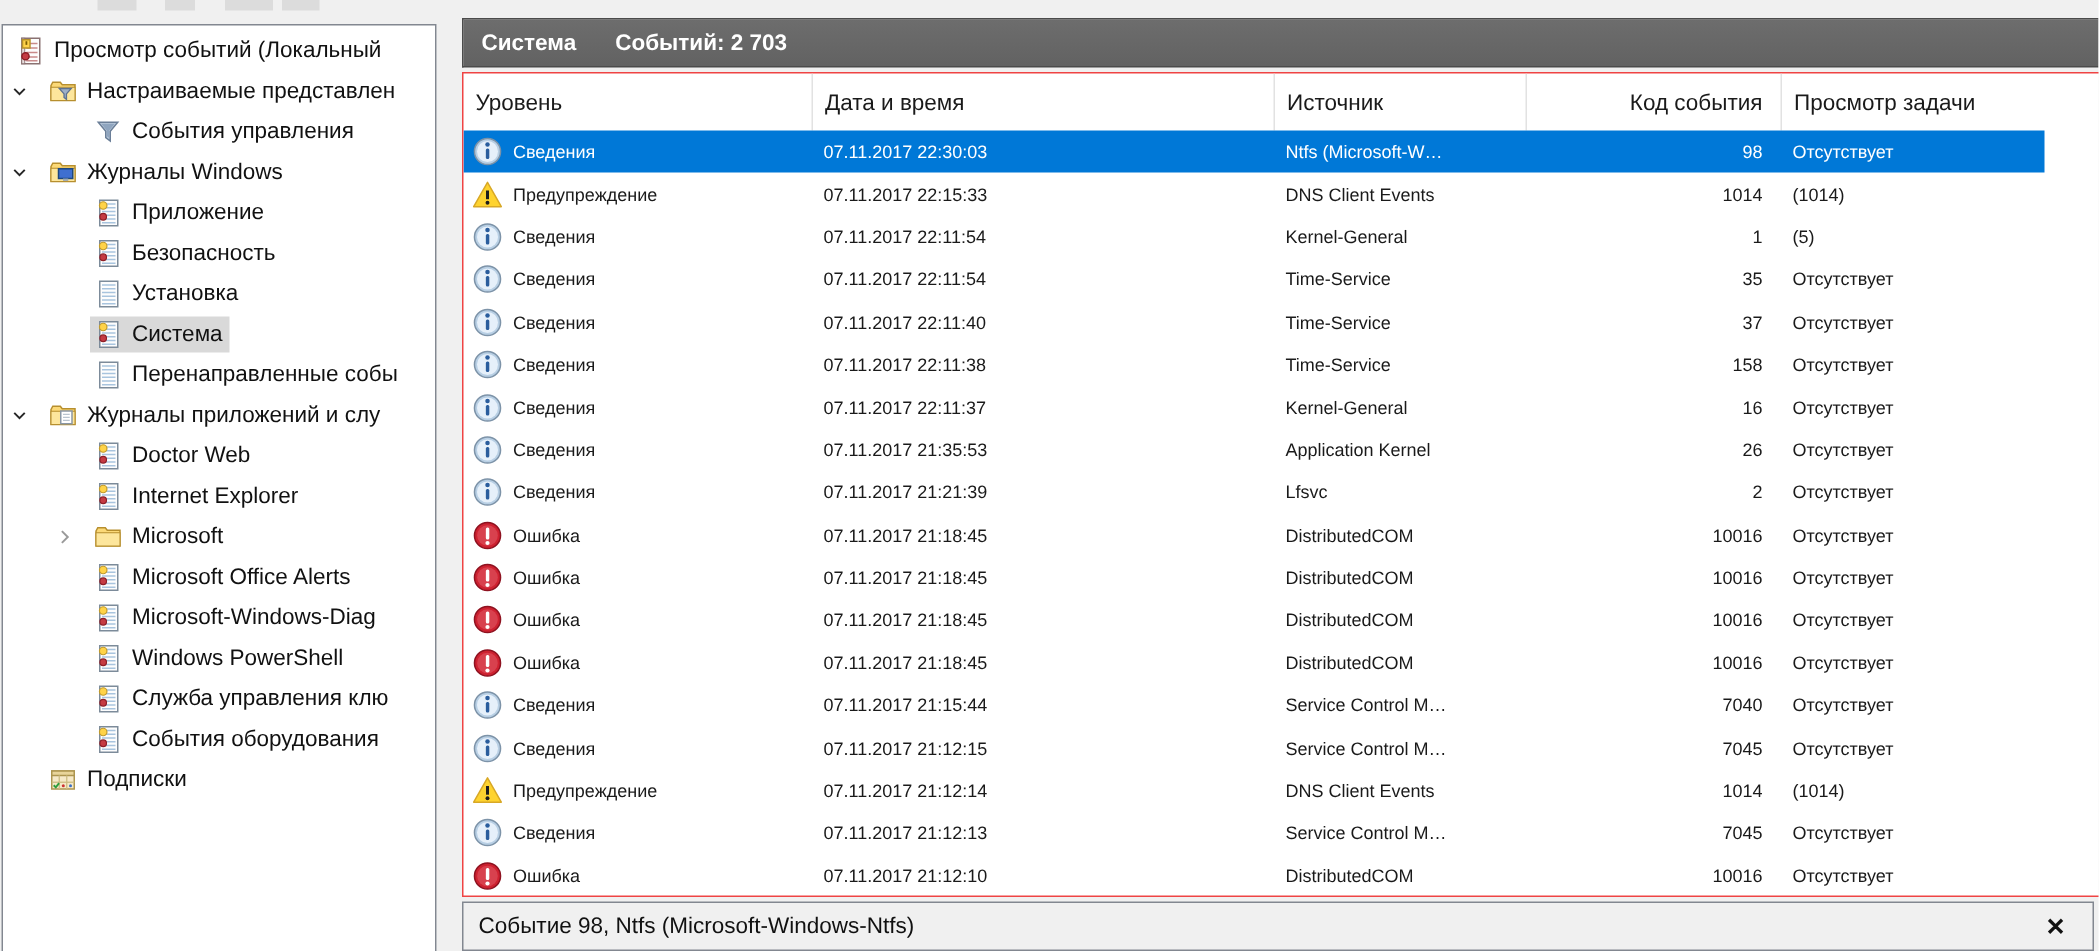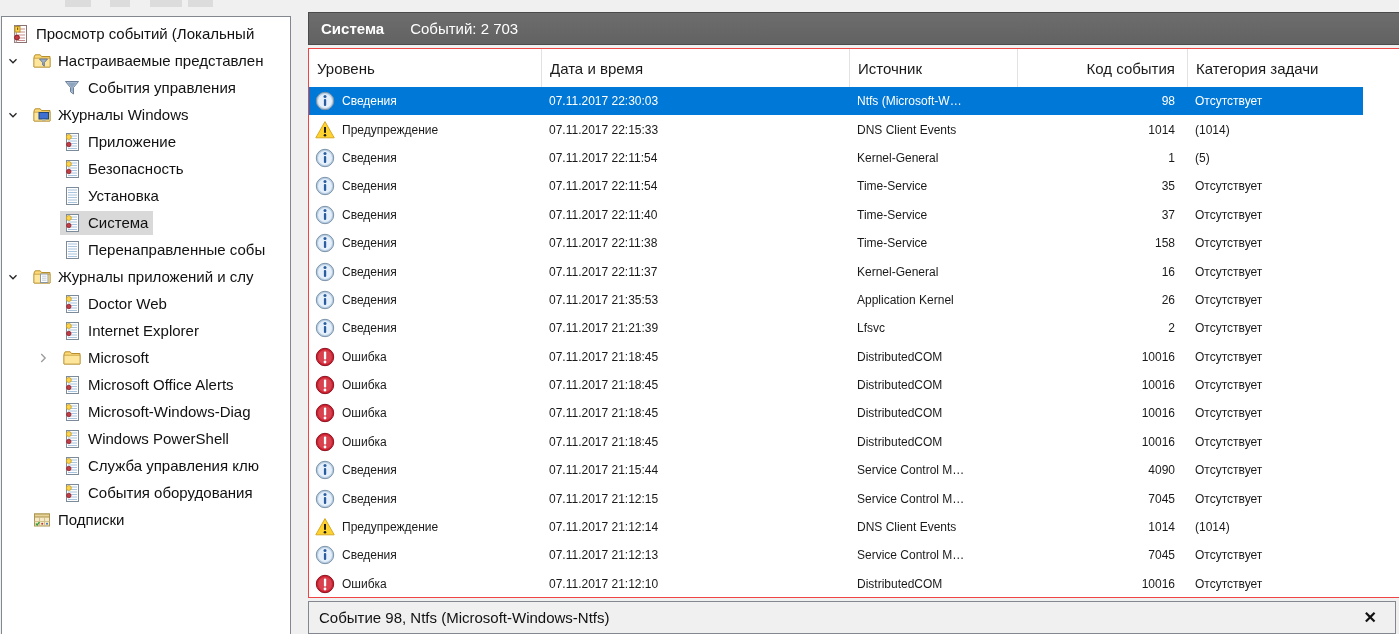--- a/index.html
+++ b/index.html
@@ -32,21 +32,21 @@
   .tree-label{font-size:15px;color:#111;}
 
   
   #main-header{
     position:absolute;left:308px;top:12px;width:1091px;height:33px;
     background:linear-gradient(180deg,#6d6d6d,#626262);
     border:1px solid #4b4b4b;border-right:none;box-sizing:border-box;
     display:flex;align-items:center;color:#fff;
   }
   #main-header .title{font-weight:bold;font-size:15px;margin-left:12px;}
-  #main-header .count{font-size:15px;margin-left:26px;}
+  #main-header .count{font-size:15px;margin-left:26px;font-weight:bold;}
 
   
   #list-panel{
     position:absolute;left:308px;top:48px;width:1269px;height:550px;
     background:#fff;border:1px solid #ef4444;box-sizing:border-box;overflow:hidden;
   }
   #col-headers{display:flex;height:38px;width:1054px;align-items:stretch;}
   .hcell{box-sizing:border-box;padding-left:8px;display:flex;align-items:center;font-size:15px;color:#1a1a1a;border-left:1px solid #e2e2e2;}
   .hcell:first-child{border-left:none;}
   .hcell.right{justify-content:flex-end;padding-right:12px;padding-left:0;}
@@ -467,21 +467,21 @@
   <span class="title">Система</span>
   <span class="count">Событий: 2 703</span>
 </div>
 
 <div id="list-panel">
   <div id="col-headers">
       <div class="hcell" style="width: 232px;">Уровень</div>
       <div class="hcell" style="width: 308px;">Дата и время</div>
       <div class="hcell" style="width: 168px;">Источник</div>
       <div class="hcell right" style="width: 170px;">Код события</div>
-      <div class="hcell" style="flex: 1 1 0%;">Категория задачи</div>
+      <div class="hcell" style="flex: 1 1 0%;">Просмотр задачи</div>
     </div>
   <div id="rows">
       <div class="lrow selected">
         <div class="c0">
           <span class="lvl-icon">
             <svg width="20" height="20" viewBox="0 0 20 20">
               <circle cx="10" cy="10" r="8.7" fill="#b8cfe4" stroke="#7d93a8"></circle>
               <circle cx="10" cy="10" r="7" fill="#e6f0fa"></circle>
               <rect x="8.9" y="8" width="2.3" height="7" rx="1" fill="#2a5d9d"></rect>
               <circle cx="10" cy="5.4" r="1.5" fill="#2a5d9d"></circle>
@@ -704,21 +704,21 @@
               <circle cx="10" cy="10" r="8.7" fill="#b8cfe4" stroke="#7d93a8"></circle>
               <circle cx="10" cy="10" r="7" fill="#e6f0fa"></circle>
               <rect x="8.9" y="8" width="2.3" height="7" rx="1" fill="#2a5d9d"></rect>
               <circle cx="10" cy="5.4" r="1.5" fill="#2a5d9d"></circle>
             </svg>
           </span>
           <span>Сведения</span>
         </div>
         <div class="c1">07.11.2017 21:15:44</div>
         <div class="c2">Service Control M…</div>
-        <div class="c3">4090</div>
+        <div class="c3">7040</div>
         <div class="c4">Отсутствует</div>
       </div>
       <div class="lrow">
         <div class="c0">
           <span class="lvl-icon">
             <svg width="20" height="20" viewBox="0 0 20 20">
               <circle cx="10" cy="10" r="8.7" fill="#b8cfe4" stroke="#7d93a8"></circle>
               <circle cx="10" cy="10" r="7" fill="#e6f0fa"></circle>
               <rect x="8.9" y="8" width="2.3" height="7" rx="1" fill="#2a5d9d"></rect>
               <circle cx="10" cy="5.4" r="1.5" fill="#2a5d9d"></circle>

